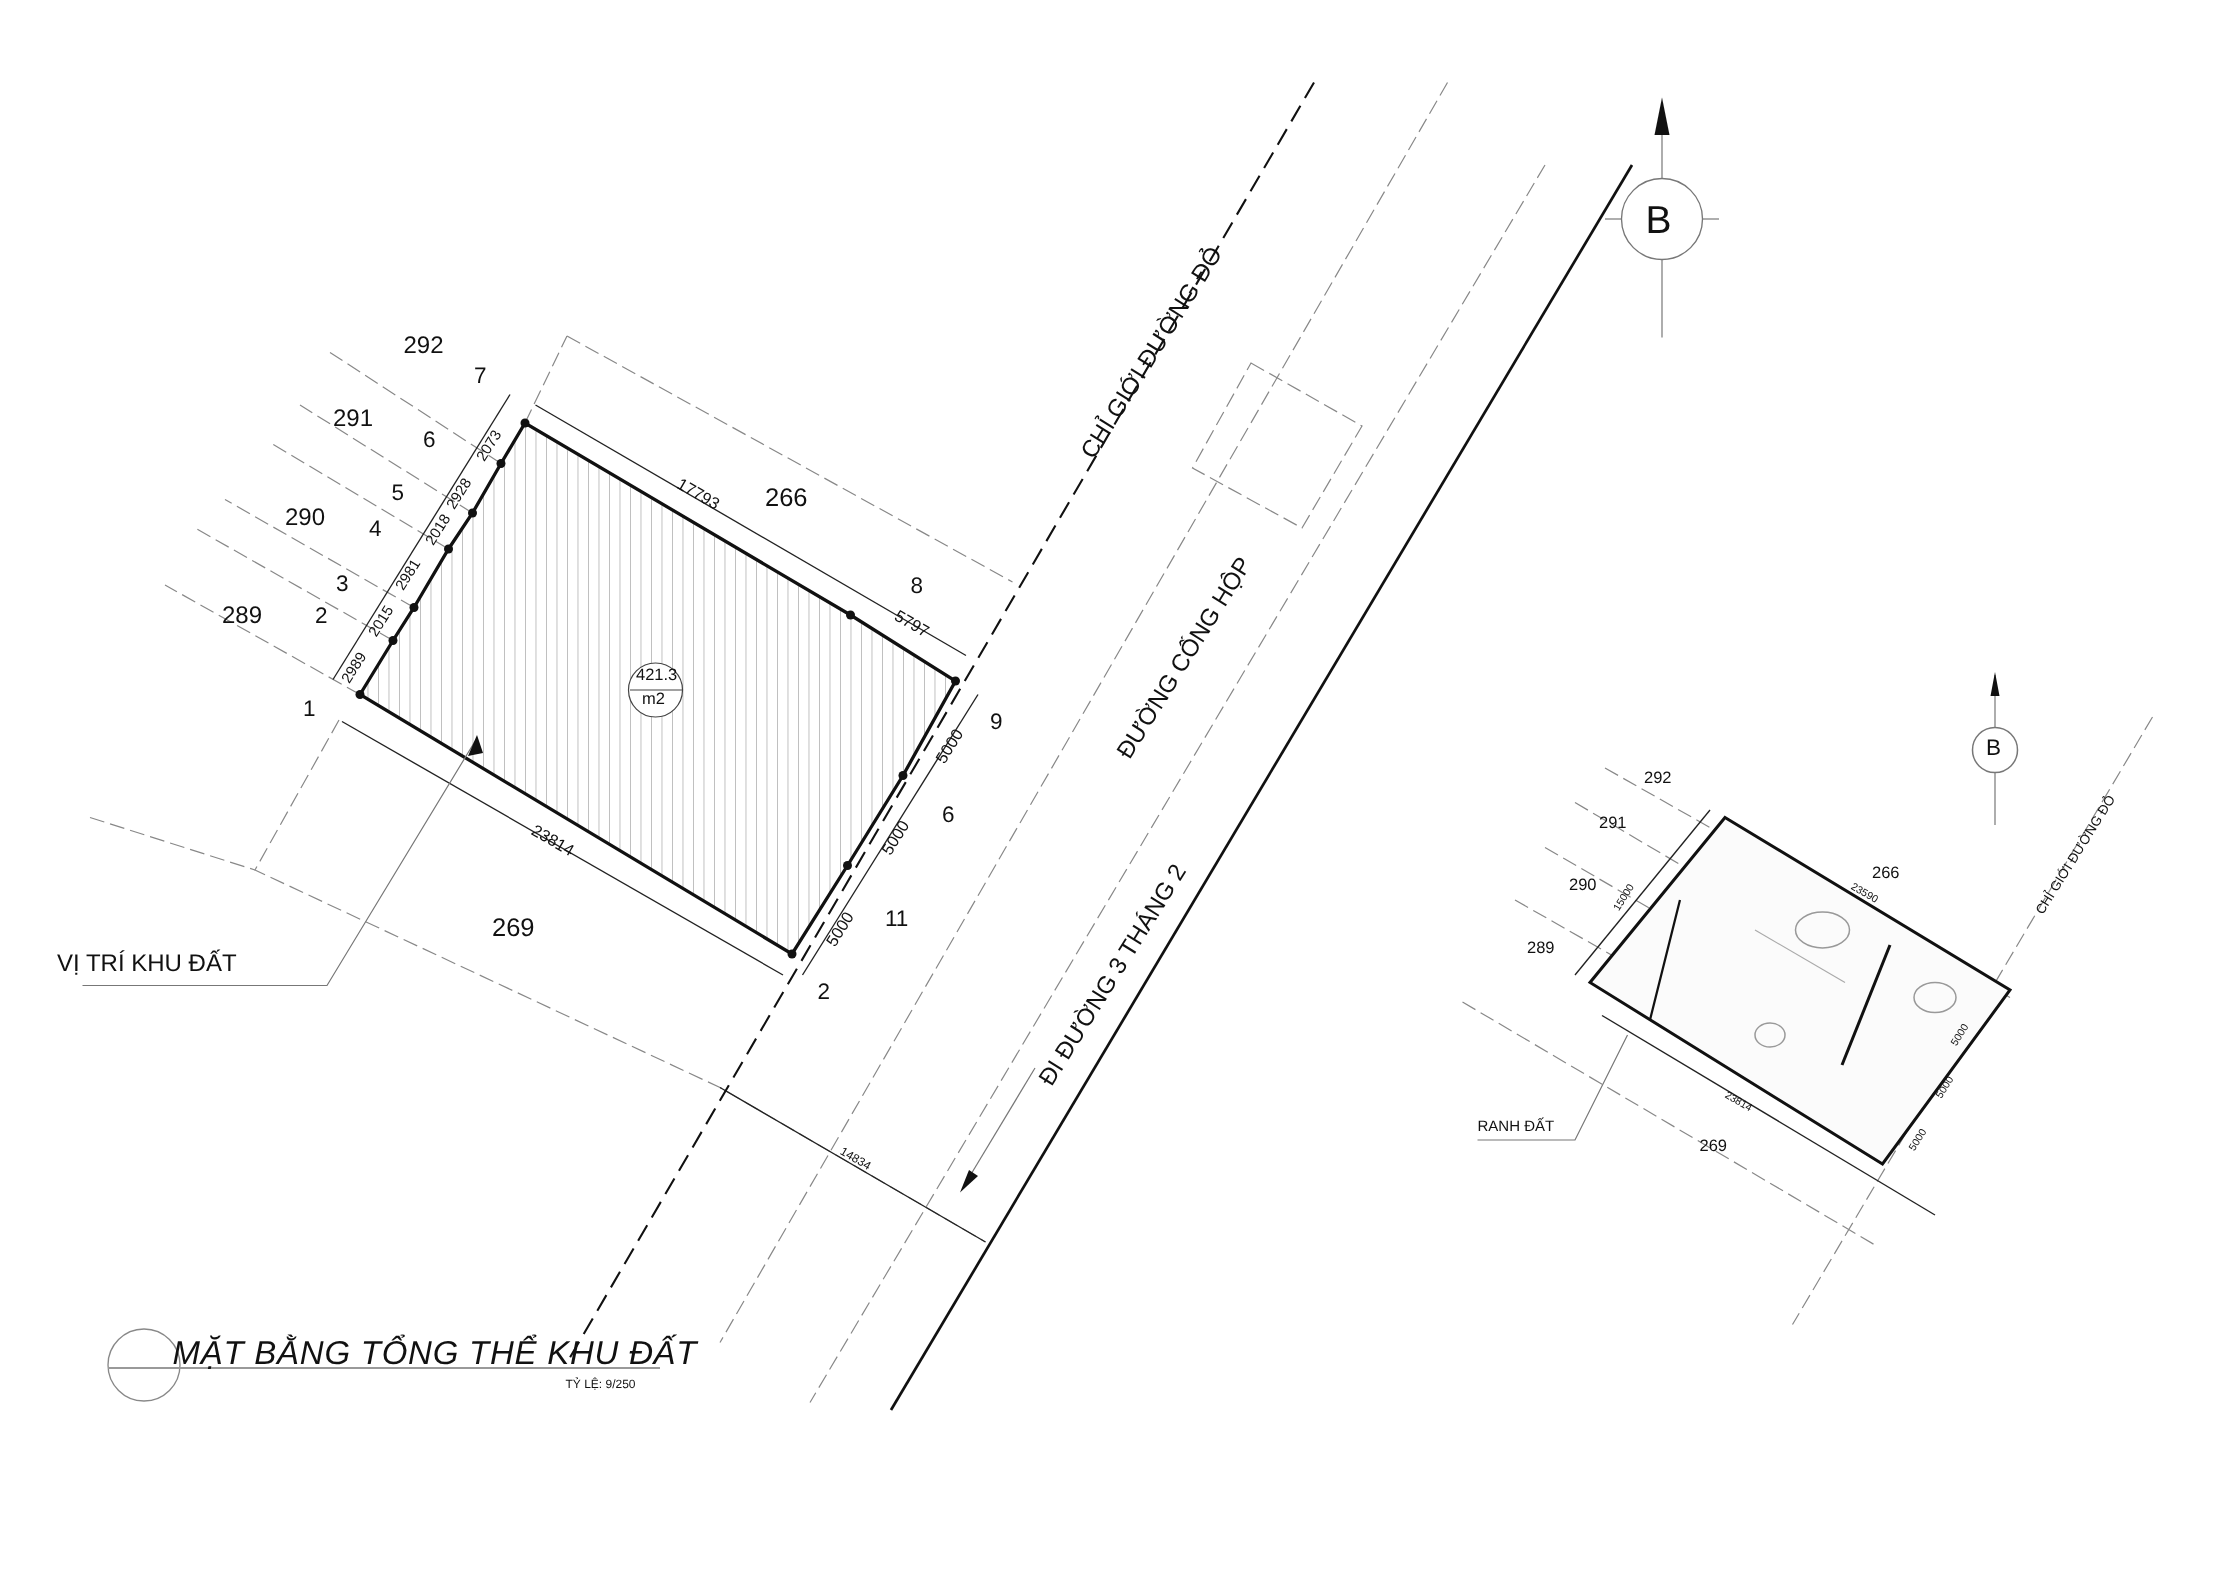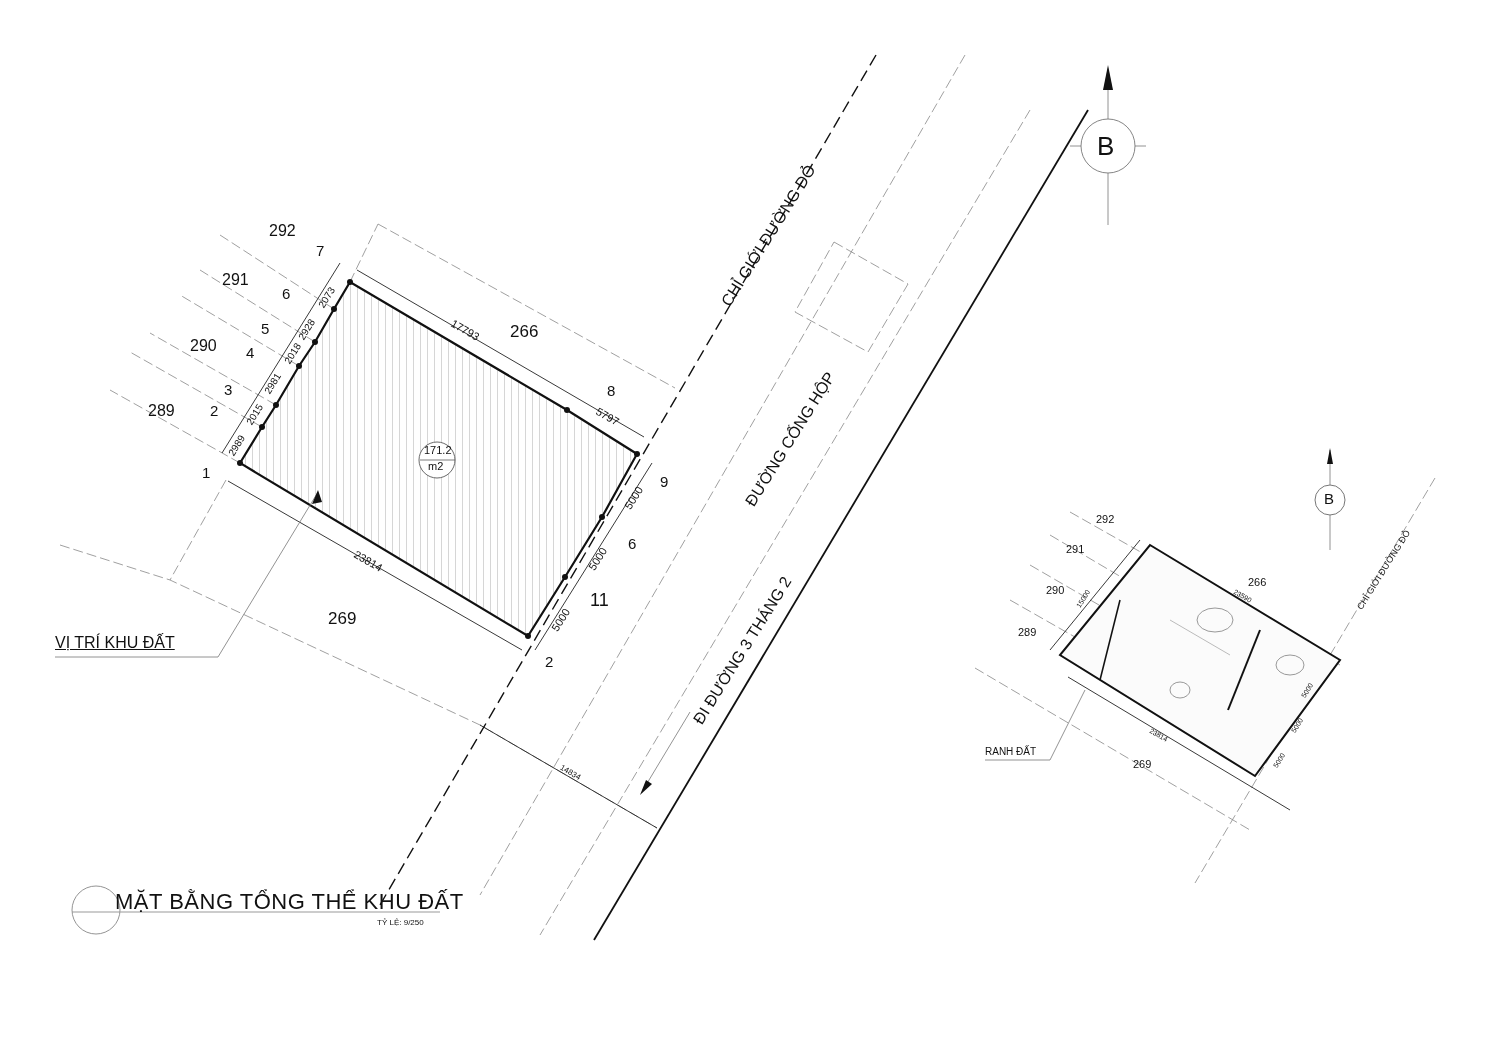--- a/index.html
+++ b/index.html
@@ -126,49 +126,49 @@
 <div class="lbl" style="left:202px;top:464px;font-size:15px;">1</div>
 <div class="lbl" style="left:210px;top:402px;font-size:15px;">2</div>
 <div class="lbl" style="left:224px;top:381px;font-size:15px;">3</div>
 <div class="lbl" style="left:246px;top:344px;font-size:15px;">4</div>
 <div class="lbl" style="left:261px;top:320px;font-size:15px;">5</div>
 <div class="lbl" style="left:282px;top:285px;font-size:15px;">6</div>
 <div class="lbl" style="left:316px;top:242px;font-size:15px;">7</div>
 <div class="lbl" style="left:607px;top:382px;font-size:15px;">8</div>
 <div class="lbl" style="left:660px;top:473px;font-size:15px;">9</div>
 <div class="lbl" style="left:628px;top:535px;font-size:15px;">6</div>
-<div class="lbl" style="left:590px;top:590px;font-size:18px;">11</div>
+<div class="lbl" style="left:590px;top:604px;font-size:15px;">11</div>
 <div class="lbl" style="left:545px;top:653px;font-size:15px;">2</div>
 
 <div class="lbl" style="left:226px;top:452px;font-size:10px;transform:rotate(-58deg);transform-origin:left top;">2989</div>
 <div class="lbl" style="left:244px;top:421px;font-size:10px;transform:rotate(-58deg);transform-origin:left top;">2015</div>
 <div class="lbl" style="left:262px;top:390px;font-size:10px;transform:rotate(-58deg);transform-origin:left top;">2981</div>
 <div class="lbl" style="left:282px;top:360px;font-size:10px;transform:rotate(-58deg);transform-origin:left top;">2018</div>
 <div class="lbl" style="left:296px;top:336px;font-size:10px;transform:rotate(-58deg);transform-origin:left top;">2928</div>
 <div class="lbl" style="left:316px;top:304px;font-size:10px;transform:rotate(-58deg);transform-origin:left top;">2073</div>
 
 <div class="lbl" style="left:455px;top:317px;font-size:11px;transform:rotate(30deg);transform-origin:left top;">17793</div>
 <div class="lbl" style="left:600px;top:405px;font-size:11px;transform:rotate(30deg);transform-origin:left top;">5797</div>
 <div class="lbl" style="left:622px;top:505px;font-size:11px;transform:rotate(-58deg);transform-origin:left top;">5000</div>
 <div class="lbl" style="left:586px;top:566px;font-size:11px;transform:rotate(-58deg);transform-origin:left top;">5000</div>
 <div class="lbl" style="left:549px;top:627px;font-size:11px;transform:rotate(-58deg);transform-origin:left top;">5000</div>
 <div class="lbl" style="left:358px;top:548px;font-size:11px;transform:rotate(30deg);transform-origin:left top;">23814</div>
 <div class="lbl" style="left:563px;top:763px;font-size:8px;transform:rotate(30deg);transform-origin:left top;">14834</div>
 
-<div class="lbl" style="left:424px;top:444px;font-size:11px;">171.2</div>
+<div class="lbl" style="left:424px;top:444px;font-size:11px;">421.3</div>
 <div class="lbl" style="left:428px;top:460px;font-size:11px;">m2</div>
 
 <div class="lbl" style="left:718px;top:300px;font-size:16px;transform:rotate(-58deg);transform-origin:left top;">CHỈ GIỚI ĐƯỜNG ĐỎ</div>
 <div class="lbl" style="left:742px;top:500px;font-size:16px;transform:rotate(-58deg);transform-origin:left top;">ĐƯỜNG CỐNG HỘP</div>
 <div class="lbl" style="left:690px;top:718px;font-size:16px;transform:rotate(-58deg);transform-origin:left top;">ĐI ĐƯỜNG 3 THÁNG 2</div>
-<div class="lbl" style="left:55px;top:634px;font-size:16px;text-decoration:underline;">VỊ TRÍ KHU ĐẤT</div>
+<div class="lbl" style="left:38px;top:634px;font-size:16px;">VỊ TRÍ KHU ĐẤT</div>
 
 <div class="lbl" style="left:1097px;top:131px;font-size:26px;">B</div>
 
-<div class="lbl" style="left:115px;top:889px;font-size:22px;letter-spacing:0.5px;">MẶT BẰNG TỔNG THỂ KHU ĐẤT</div>
+<div class="lbl" style="left:115px;top:889px;font-size:22px;letter-spacing:0.5px;font-style:italic;">MẶT BẰNG TỔNG THỂ KHU ĐẤT</div>
 <div class="lbl" style="left:377px;top:918px;font-size:8px;">TỶ LỆ: 9/250</div>
 
 <div class="lbl" style="left:1096px;top:513px;font-size:11px;">292</div>
 <div class="lbl" style="left:1066px;top:543px;font-size:11px;">291</div>
 <div class="lbl" style="left:1046px;top:584px;font-size:11px;">290</div>
 <div class="lbl" style="left:1018px;top:626px;font-size:11px;">289</div>
 <div class="lbl" style="left:1248px;top:576px;font-size:11px;">266</div>
 <div class="lbl" style="left:1133px;top:758px;font-size:11px;">269</div>
 <div class="lbl" style="left:1236px;top:588px;font-size:7px;transform:rotate(30deg);transform-origin:left top;">23590</div>
 <div class="lbl" style="left:1152px;top:727px;font-size:7px;transform:rotate(30deg);transform-origin:left top;">23814</div>

